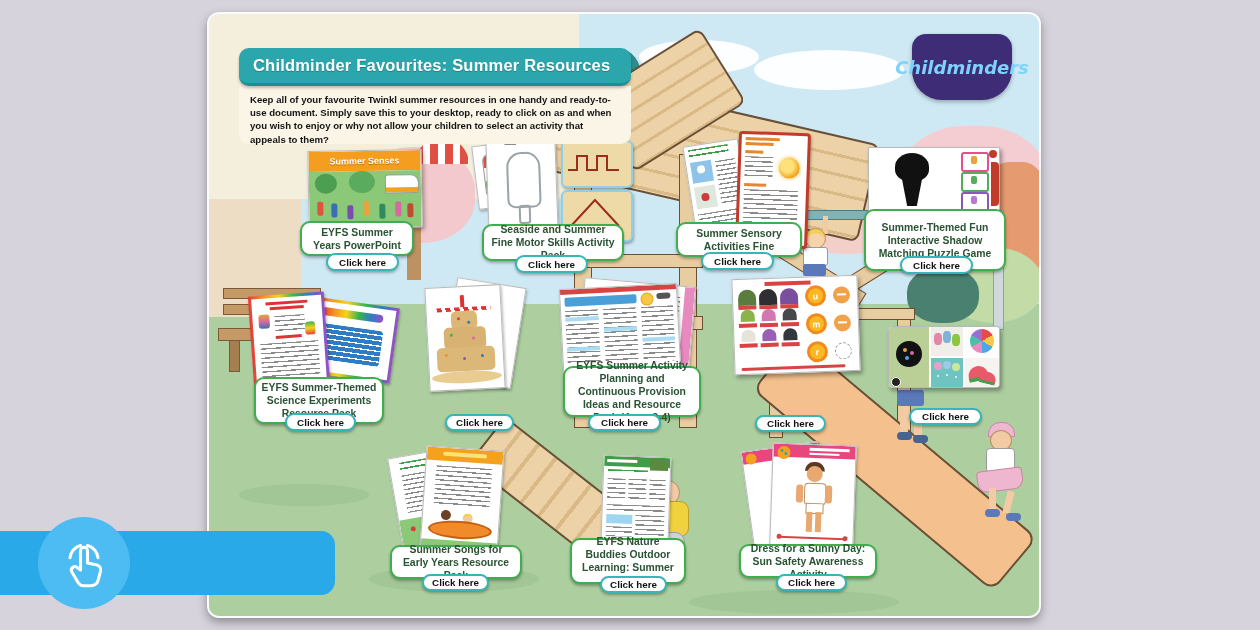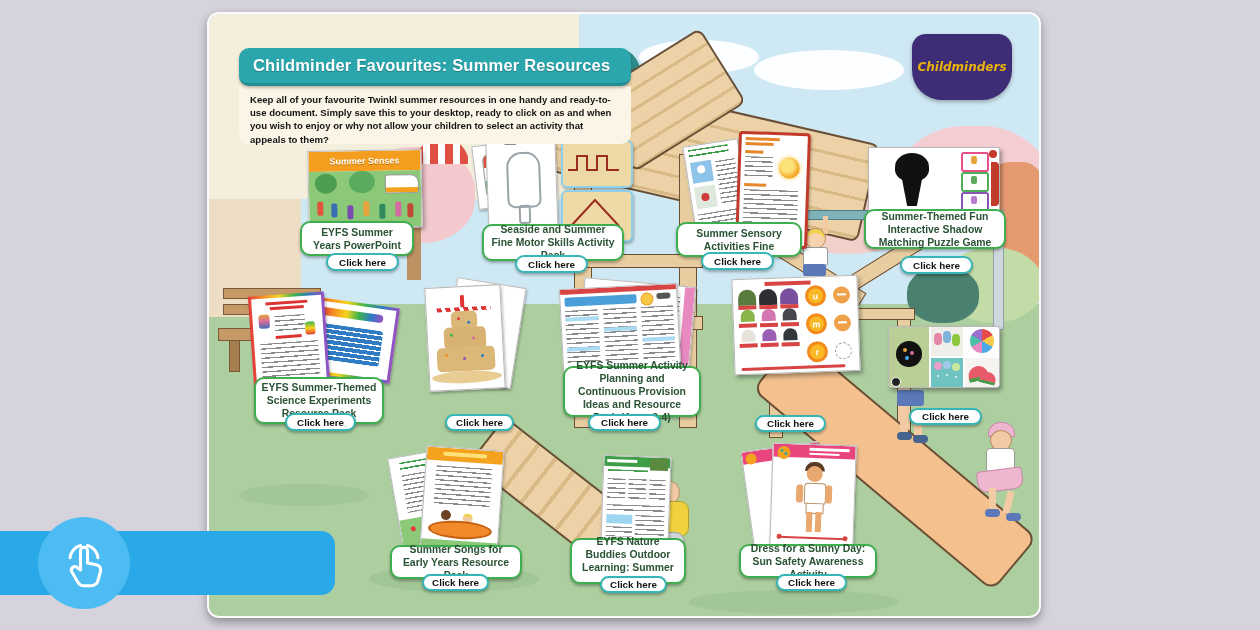--- a/index.html
+++ b/index.html
@@ -11,21 +11,21 @@
        border-radius:12px;overflow:hidden;background:#cfe9f4;box-shadow:0 4px 10px rgba(0,0,0,.35);}
   
   #hdr{left:30px;top:34px;width:392px;height:38px;background:#2ca6ad;border-radius:10px;
        border-bottom:3px solid #1f8d94;display:flex;align-items:center;padding-left:14px;
        box-sizing:border-box;z-index:6;box-shadow:0 2px 3px rgba(0,0,0,.25);}
   #hdr span{color:#fff;font-weight:bold;font-size:16.5px;letter-spacing:.2px;text-shadow:0 1px 1px rgba(0,0,0,.25);}
   #intro{left:30px;top:72px;width:392px;height:58px;background:#faf5e6;border-radius:0 0 10px 10px;
        padding:7px 11px;box-sizing:border-box;z-index:5;font-size:9.6px;font-weight:bold;color:#141414;line-height:1.38;}
   #logo{left:703px;top:20px;width:100px;height:66px;background:#3e2c77;border-radius:14px 14px 30px 30px;
        display:flex;align-items:center;justify-content:center;z-index:6;box-shadow:0 2px 4px rgba(0,0,0,.3);}
-  #logo span{color:#eab308;font-style:italic;font-weight:bold;font-size:12px;font-family:"DejaVu Sans",cursive,sans-serif;}
+  #logo span{color:#7dd3fc;font-style:italic;font-weight:bold;font-size:18px;font-family:"DejaVu Sans",cursive,sans-serif;}
   
   .card{position:absolute;inset:0;pointer-events:none;}
   .card>*{pointer-events:auto;}
   .thumb{position:absolute;background:#fff;border:1px solid #b9b9b9;box-shadow:2px 3px 4px rgba(0,0,0,.35);overflow:hidden;z-index:2;}
   .lbl{position:absolute;background:#fff;border:2px solid #3fae4e;border-radius:10px;z-index:4;
        display:flex;align-items:center;justify-content:center;text-align:center;
        font-size:10.4px;font-weight:bold;color:#2a5234;line-height:1.25;padding:2px 5px;box-sizing:border-box;
        box-shadow:0 2px 3px rgba(0,0,0,.3);}
   .clk{position:absolute;background:#fff;border:2px solid #36b6b6;border-radius:12px;z-index:5;
        display:flex;align-items:center;justify-content:center;font-size:9.8px;font-weight:bold;color:#111;
@@ -224,21 +224,21 @@
           </div>
         <div class="abs" style="left:92px;top:24px;width:24px;height:16px;border:2px solid #4fae58;border-radius:3px;">
             <div class="dot" style="left:8px;top:2px;width:6px;height:8px;background:#5aab5e;border-radius:2px;"></div>
           </div>
         <div class="abs" style="left:92px;top:44px;width:24px;height:16px;border:2px solid #8a56b8;border-radius:3px;">
             <div class="dot" style="left:8px;top:2px;width:6px;height:8px;background:#b77ad0;border-radius:2px;"></div>
           </div>
         <div class="dot" style="left:120px;top:2px;width:8px;height:8px;background:#c23a2a;"></div>
         <div class="abs" style="left:122px;top:14px;width:8px;height:44px;background:#c23a2a;border-radius:0 4px 4px 0;"></div>
       </div>
-      <div class="lbl" style="left:655px;top:195px;width:142px;height:40px;">
+      <div class="lbl" style="left:655px;top:195px;width:142px;height:62px;">
           <span>Summer-Themed Fun Interactive Shadow Matching Puzzle Game</span>
         </div>
       <div class="clk" style="left:691px;top:242px;width:73px;height:18px;">
           <span>Click here</span>
         </div>
     </div>
 
     <div class="card">
       <div class="abs" style="left:98px;top:288px;width:88px;height:76px;transform:rotate(8deg);padding:3px;box-sizing:border-box;background:linear-gradient(90deg,#e23b3b,#f49022,#f7d31e,#3db44a,#2f7cc4,#9a4fc4);box-shadow:1px 2px 3px rgba(0,0,0,.3);">
         <div class="abs" style="left:3px;top:3px;right:3px;bottom:3px;background:#fff;">

